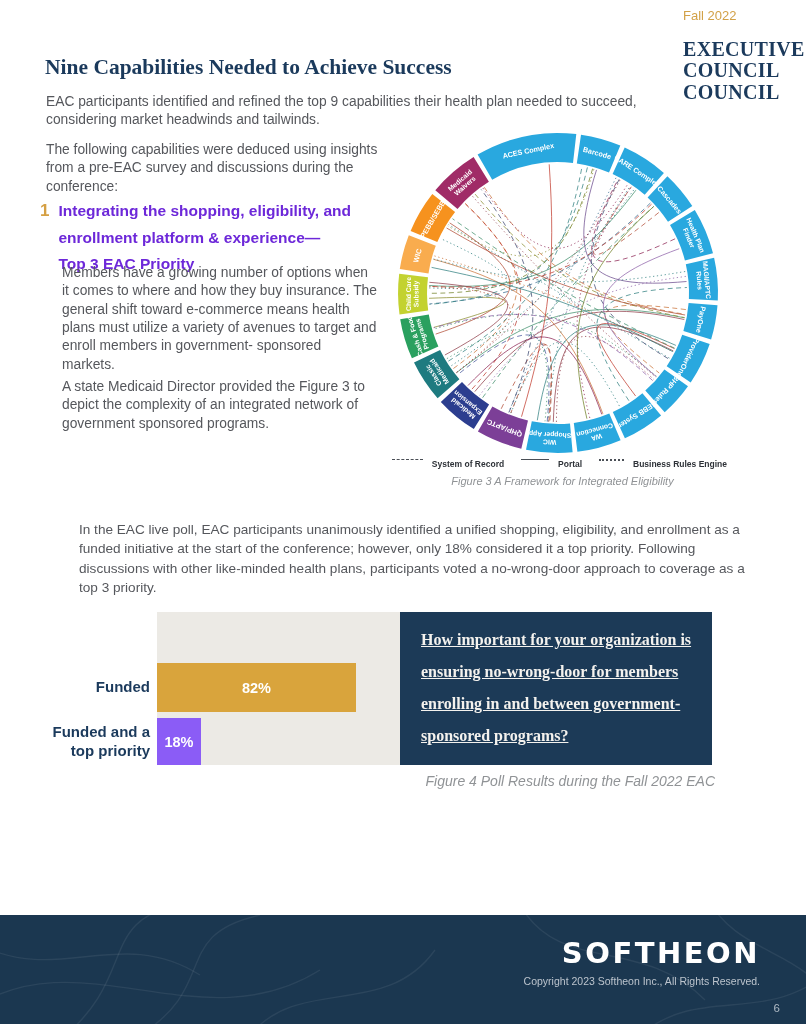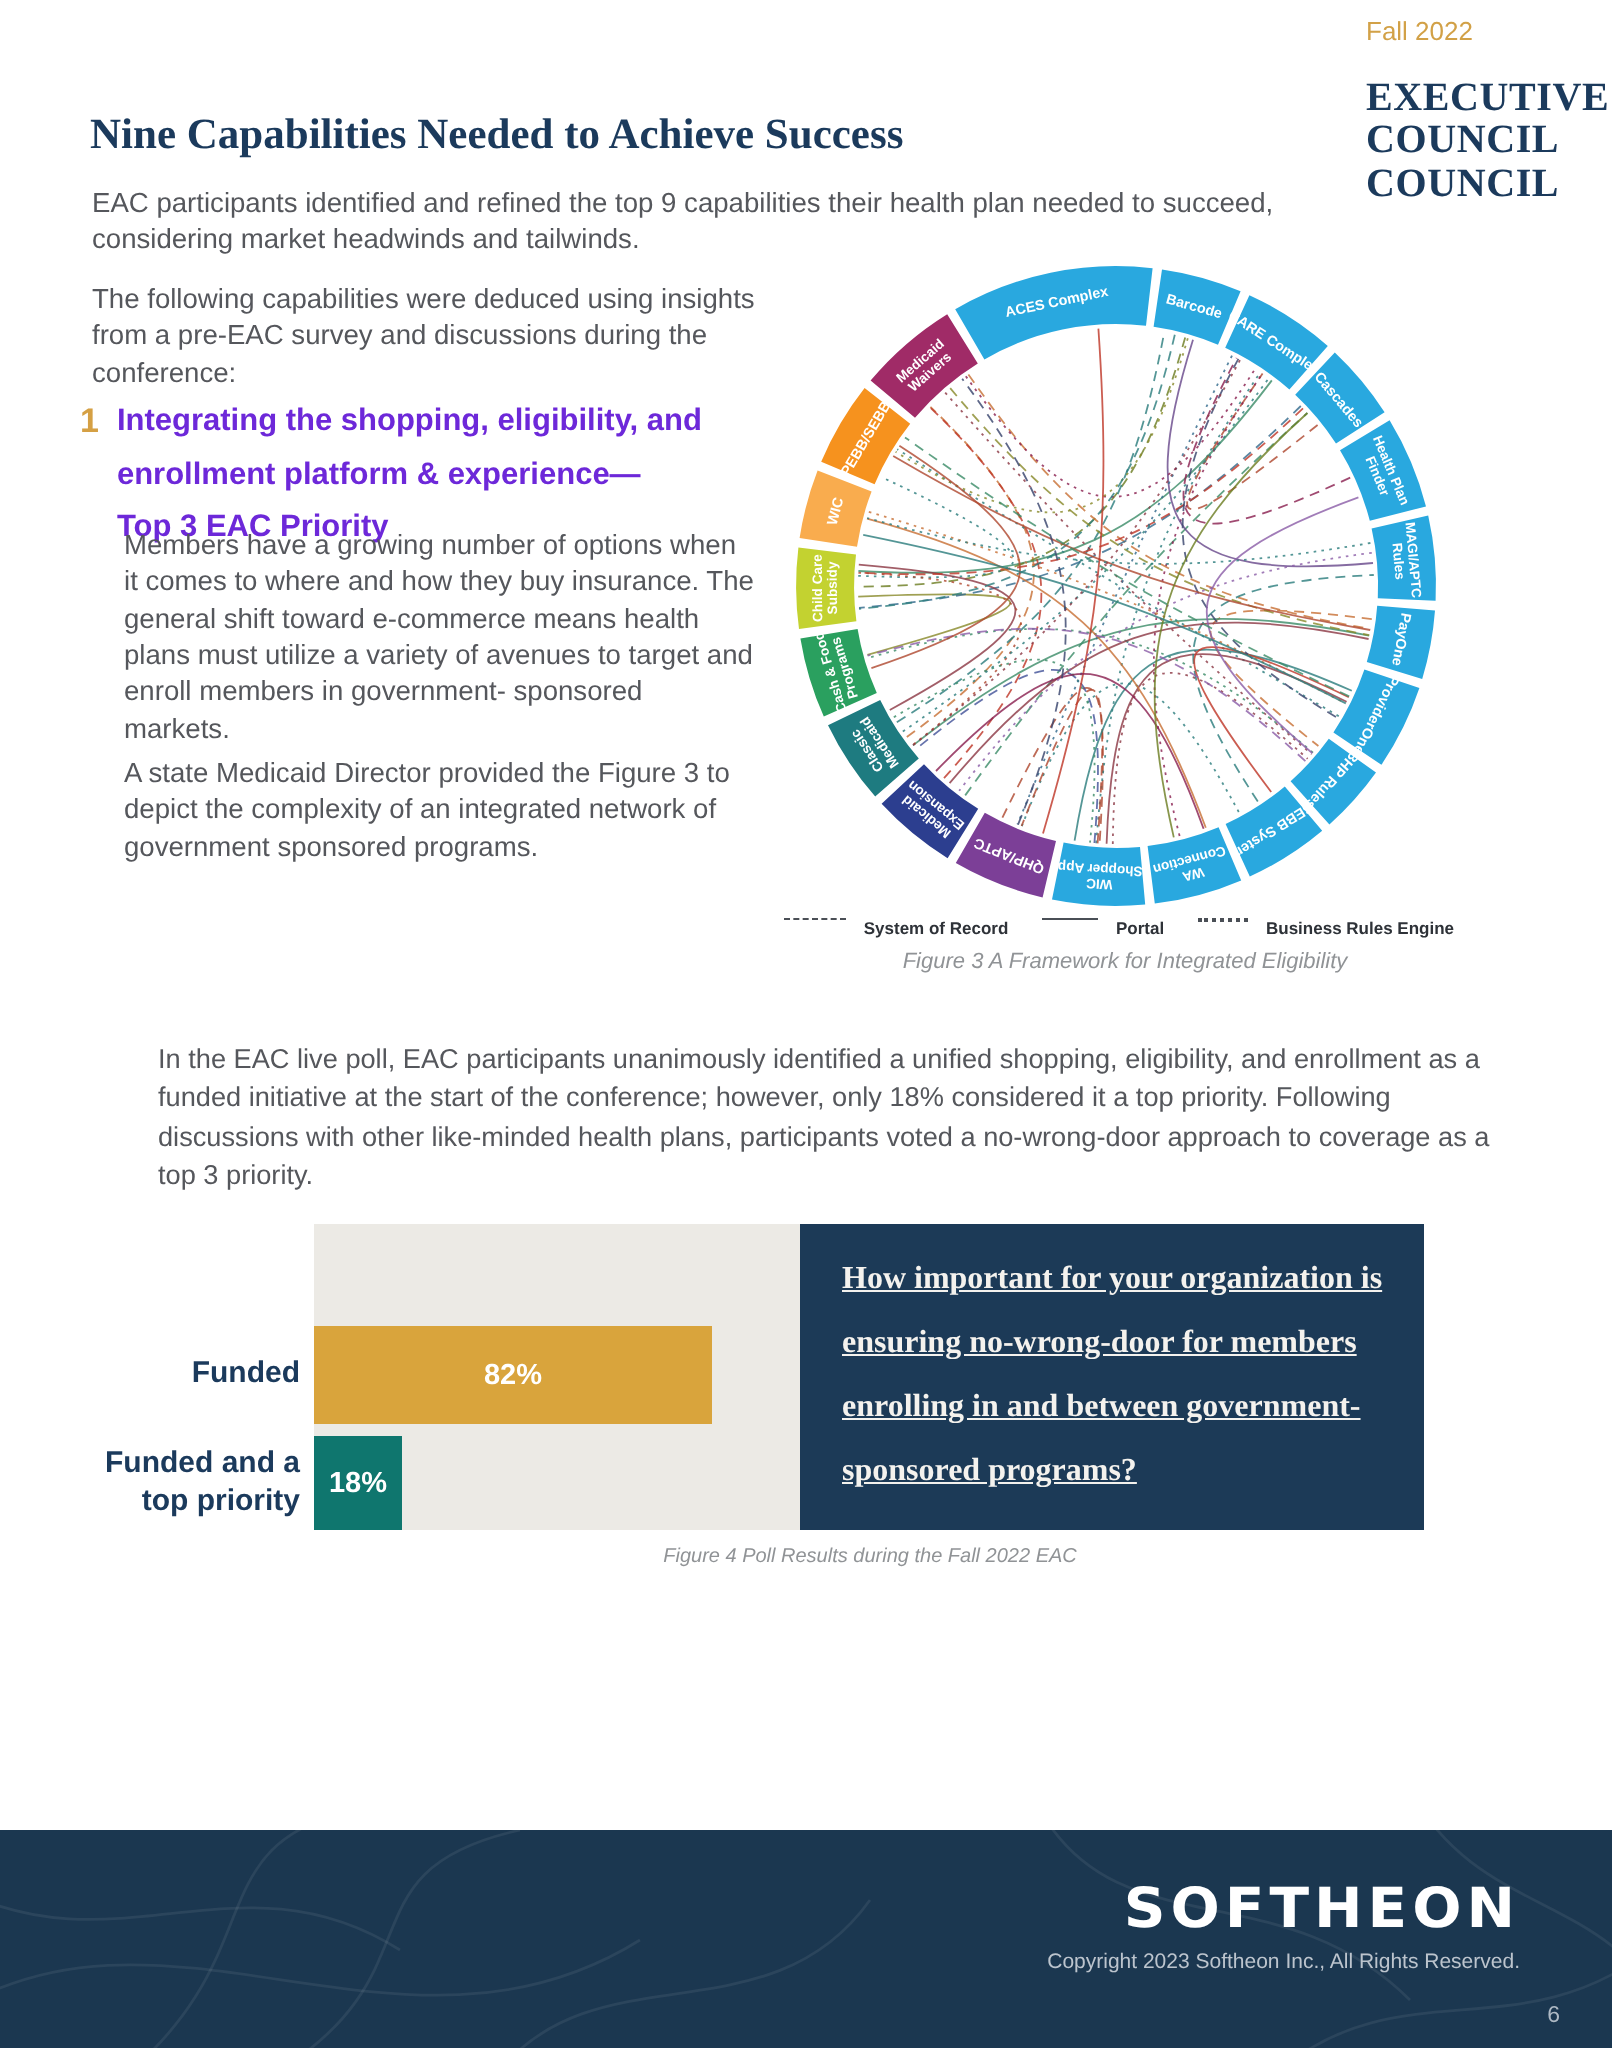--- a/index.html
+++ b/index.html
@@ -49,22 +49,22 @@
   .fig4-labels { position:absolute; left:28px; top:0; width:122px; height:153px; }
   .fig4-label { position:absolute; right:0; width:122px; display:flex; align-items:center;
                 justify-content:flex-end; text-align:right; font-weight:bold; color:#1B3A5C;
                 font-size:15px; line-height:1.25; }
   .fig4-panel { position:absolute; left:157px; top:0; width:243px; height:153px; background:#ECEAE5;padding-left:48px; }
   .fig4-bar { position:absolute; left:0; background:#D9A43C; display:flex; align-items:center;
               justify-content:center; color:#ffffff; font-weight:bold; font-size:14.5px; }
   .fig4-question { position:absolute; left:400px; top:0; width:312px; height:153px; background:#1C3A57;
                    color:#F4F2EE; font-family:"Liberation Serif", serif; font-weight:bold;
                    font-size:16px; line-height:2.0; padding:12px 20px 10px 21px;text-decoration:underline; }
-  .fig4-caption { position:absolute; left:155px; top:773px; width:560px; text-align:center;
-                  font-style:italic; font-size:10px; color:#909396; }
+  .fig4-caption { position:absolute; left:155px; top:773px; width:560px; text-align:right;
+                  font-style:italic; font-size:14px; color:#909396; }
 
   
   .footer { position:absolute; left:0; top:915px; width:806px; height:109px; background:#1B3750; }
   .footer svg.deco { position:absolute; left:0; top:0; }
   .footer-logo { position:absolute; right:46px; top:22px; color:#ffffff; font-weight:bold;
                  font-size:29px; letter-spacing:2.5px; font-family:"DejaVu Sans", sans-serif;
                  transform:scaleY(0.95); }
   .footer-copy { position:absolute; right:46px; top:60px; font-size:10.5px; color:#BCC4CD; }
   .footer-page { position:absolute; right:26px; bottom:10px; font-size:11.5px; color:#AEB9C4; }
 </style>
@@ -250,21 +250,21 @@
 
   <p class="poll-para">In the EAC live poll, EAC participants unanimously identified a unified shopping, eligibility, and enrollment as a funded initiative at the start of the conference; however, only 18% considered it a top priority. Following discussions with other like-minded health plans, participants voted a no-wrong-door approach to coverage as a top 3 priority.</p>
 
   <div class="fig4">
     <div class="fig4-labels" id="fig4-labels">
         <div class="fig4-label" style="top: 51px; height: 49px;">Funded</div>
         <div class="fig4-label" style="top: 106px; height: 47px;">Funded and a top priority</div>
       </div>
     <div class="fig4-panel" id="fig4-panel" style="background: rgb(236, 234, 229);">
         <div class="fig4-bar" style="top: 51px; height: 49px; width: 199px; background: rgb(217, 164, 60);">82%</div>
-        <div class="fig4-bar" style="top: 106px; height: 47px; width: 44px; background: #0f766e;">18%</div>
+        <div class="fig4-bar" style="top: 106px; height: 47px; width: 44px; background: #8b5cf6;">18%</div>
       </div>
     <div class="fig4-question">How important for your organization is ensuring no-wrong-door for members enrolling in and between government-sponsored programs?</div>
   </div>
   <div class="fig4-caption">Figure 4 Poll Results during the Fall 2022 EAC</div>
 
   <div class="footer">
     <svg class="deco" width="806" height="109" viewBox="0 0 806 109">
       <g fill="none" stroke="rgba(255,255,255,0.07)" stroke-width="1.4">
         <path d="M-30,95 C80,20 200,130 320,55"></path>
         <path d="M60,125 C140,60 95,5 185,-12"></path>

